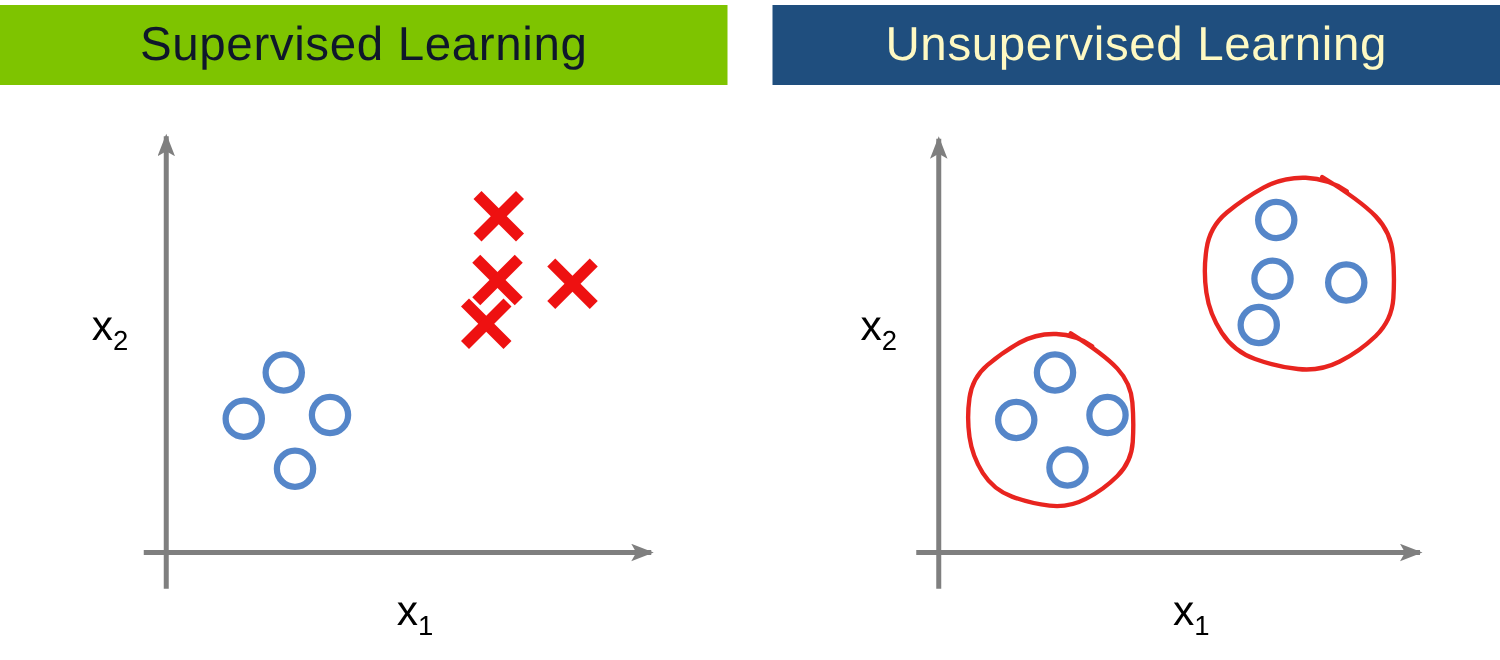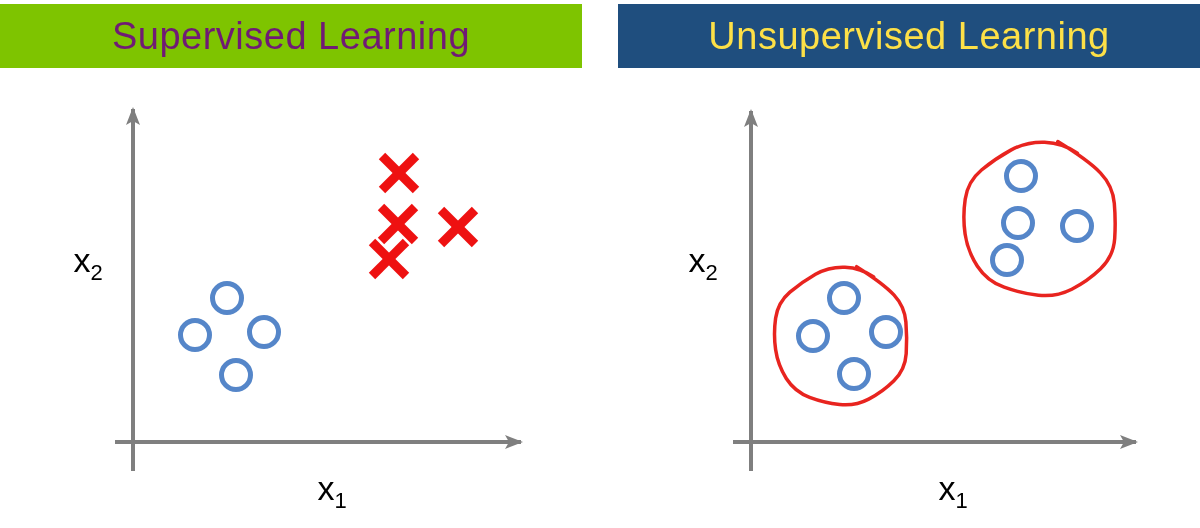--- a/index.html
+++ b/index.html
@@ -33,24 +33,24 @@
     height: 448px;
   }
   #panel-supervised { left: 0; }
   #panel-unsupervised { left: 600px; }
   svg text { font-family: "Liberation Sans", sans-serif; }
 </style>
 </head>
 <body>
 
 <div id="stage">
-  <div class="header-bar" id="header-supervised" style="background: rgb(126, 196, 0); color: #701a75; text-align: right;">
+  <div class="header-bar" id="header-supervised" style="background: rgb(126, 196, 0); color: #0f172a; text-align: right;">
     <span>Supervised Learning</span>
   </div>
-  <div class="header-bar" id="header-unsupervised" style="background: rgb(31, 78, 126); color: #fde047;">
+  <div class="header-bar" id="header-unsupervised" style="background: rgb(31, 78, 126); color: #fef9c3;">
     <span>Unsupervised Learning</span>
   </div>
 
   <svg class="panel-svg" id="panel-supervised" viewBox="0 0 600 448">
       <defs>
         <marker id="arrow-supervised" markerUnits="userSpaceOnUse" markerWidth="20" markerHeight="16" refX="16" refY="7" orient="auto">
           <path d="M0,0 L18,7 L0,14 L4,7 Z" fill="#7F7F7F"></path>
         </marker>
       </defs>
       <line x1="133" y1="391" x2="133" y2="29" stroke="#7F7F7F" stroke-width="4" marker-end="url(#arrow-supervised)"></line>

